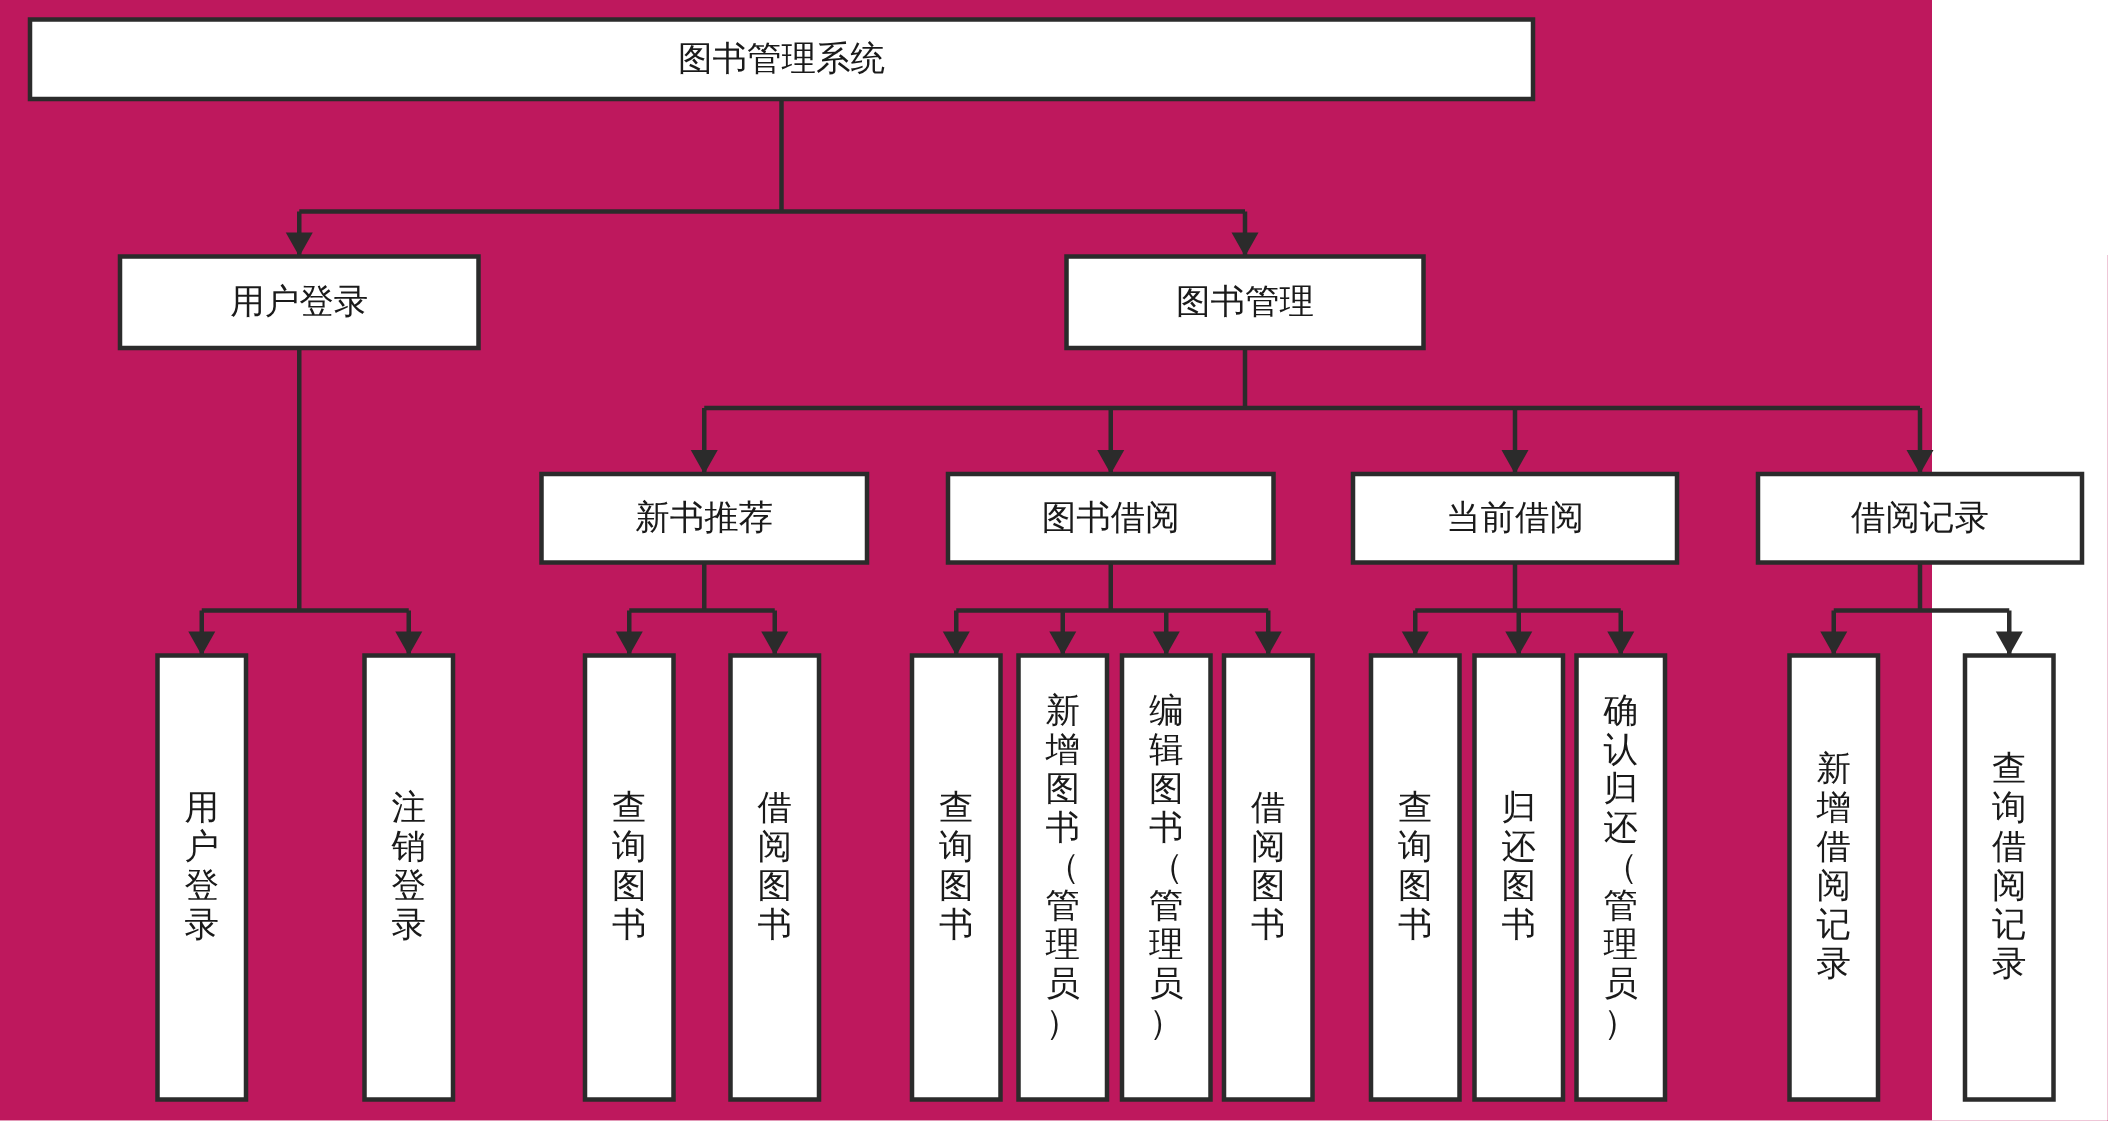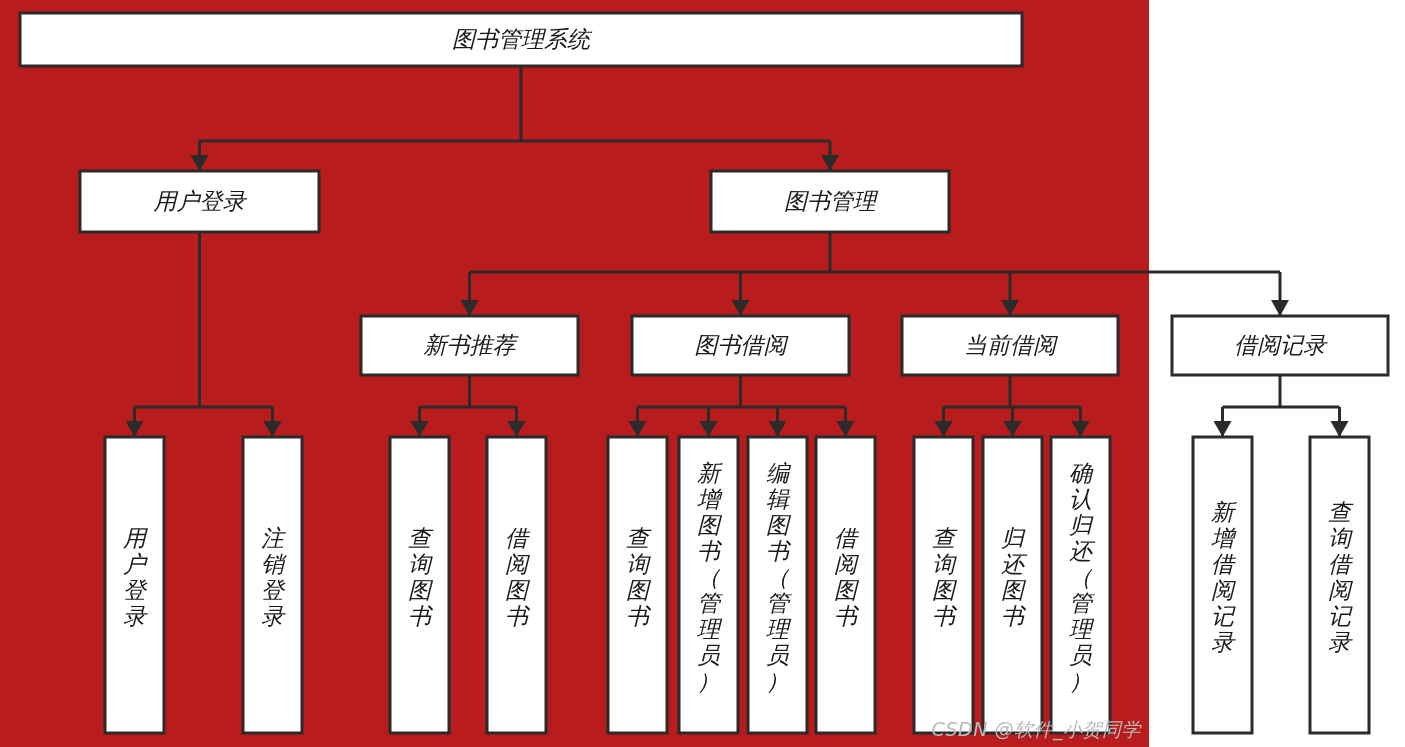--- a/index.html
+++ b/index.html
@@ -8,24 +8,23 @@
     background: #ffffff;
   }
   body {
     width: 1405px;
     height: 747px;
     font-family: "DejaVu Sans", "Liberation Sans", sans-serif;
     overflow: hidden;
   }
   #diagram-root {
     position: relative;
-    width: 1149px;
+    width: 1288px;
     height: 747px;
-    background: #b91c1c;
-    font-style: italic;
+    background: #be185d;
   }
   svg.flow {
     position: absolute;
     left: 0;
     top: 0;
     width: 1405px;
     height: 747px;
     display: block;
   }
   .box {
@@ -202,14 +201,13 @@
         <g>
           <rect x="1193" y="437" width="59" height="296" class="box"></rect>
           <text x="1222.5" y="0" class="lbl-v"><tspan x="1222.5" y="520">新</tspan><tspan x="1222.5" y="546">增</tspan><tspan x="1222.5" y="572">借</tspan><tspan x="1222.5" y="598">阅</tspan><tspan x="1222.5" y="624">记</tspan><tspan x="1222.5" y="650">录</tspan></text>
         </g>
         <g>
           <rect x="1310" y="437" width="59" height="296" class="box"></rect>
           <text x="1339.5" y="0" class="lbl-v"><tspan x="1339.5" y="520">查</tspan><tspan x="1339.5" y="546">询</tspan><tspan x="1339.5" y="572">借</tspan><tspan x="1339.5" y="598">阅</tspan><tspan x="1339.5" y="624">记</tspan><tspan x="1339.5" y="650">录</tspan></text>
         </g>
       </g>
   </svg>
-  <div class="watermark">CSDN @软件_小贺同学</div>
 </div>
 
 </body></html>

